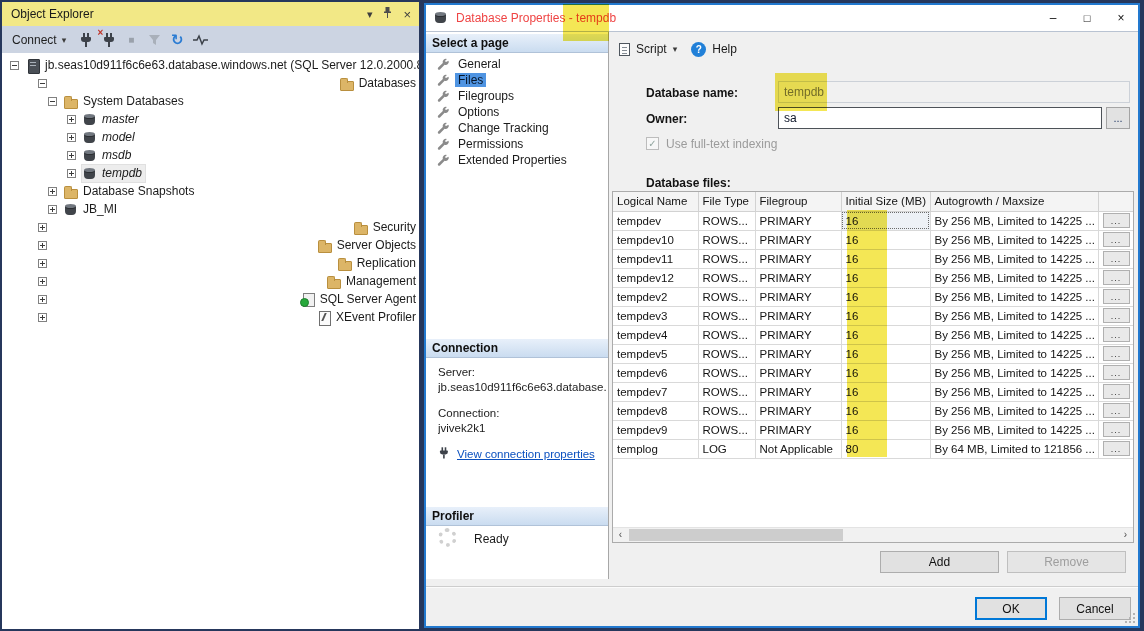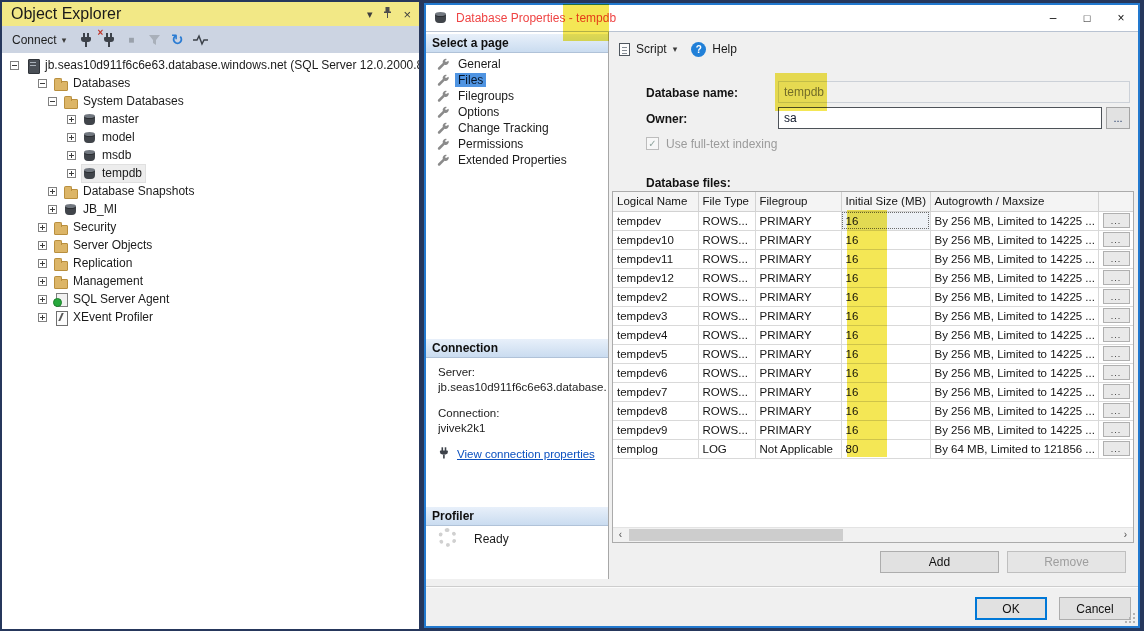--- a/index.html
+++ b/index.html
@@ -3,38 +3,38 @@
 <meta charset="utf-8">
 <style>
   * { margin:0; padding:0; box-sizing:border-box; }
   html,body { width:1144px; height:631px; }
   body { font-family:"Liberation Sans","DejaVu Sans",sans-serif; font-size:12px; color:#1b1b1b; }
   .screen { position:relative; width:1144px; height:631px; background:#26375c; overflow:hidden; }
 
   
   .oe { position:absolute; left:2px; top:2px; width:417px; height:627px; background:#fff; }
   .oe-title { height:24px; background:#f2e886; display:flex; align-items:center; padding:0 8px 0 9px; }
-  .oe-title-text { font-size:16px; color:#1a1a1a; }
+  .oe-title-text { font-size:12px; color:#1a1a1a; }
   .oe-title-icons { margin-left:auto; display:flex; align-items:center; gap:11px; color:#3d3d3d; }
   .oe-title-icons .glyph { font-size:11px; line-height:1; cursor:default; }
   .oe-toolbar { height:27px; background:#ccd4e2; display:flex; align-items:center; padding:0 8px; }
   .connect-btn { display:flex; align-items:center; gap:5px; padding:2px 6px 2px 2px; color:#1e1e1e; }
   .dd { font-size:9px; color:#3b3b3b; }
   .tbi { width:20px; height:18px; display:inline-flex; align-items:center; justify-content:center; position:relative; margin-left:3px; }
   .tbi.dis { color:#9aa1ab; font-size:10px; }
   .tbi.refresh { color:#2b7cd3; font-weight:bold; font-size:15px; }
   .plug { position:relative; width:15px; height:15px; display:inline-block; }
   .plug::before { content:""; position:absolute; left:3px; top:5px; width:10px; height:5px; background:#3d424a; border-radius:1px 1px 3px 3px; }
   .plug::after { content:""; position:absolute; left:5px; top:1px; width:2px; height:5px; background:#3d424a; box-shadow:4px 0 0 #3d424a,2px 9px 0 #3d424a; }
   .redx { position:absolute; left:-1px; top:-4px; color:#c03428; font-size:10px; font-weight:bold; }
 
   .oe-tree { padding-top:3px; overflow:hidden; white-space:nowrap; }
   .tree-row { display:flex; align-items:center; height:18px; }
-  .level-0 { padding-left:8px; } .level-1 { padding-left:36px; }
-  .level-2 { padding-left:46px; } .level-3 { padding-left:65px; }
+  .level-0 { padding-left:8px; } .level-1 { padding-left:36px;justify-content:space-between; }
+  .level-2 { padding-left:46px; } .level-3 { padding-left:65px;font-style:italic; }
   .expander { position:relative; flex:0 0 9px; width:9px; height:9px; border:1px solid #818181; background:#fff; margin-right:6px; }
   .expander::before { content:""; position:absolute; left:1px; top:3px; width:5px; height:1px; background:#3c3c3c; }
   .expander-plus .expander::after { content:""; position:absolute; left:3px; top:1px; width:1px; height:5px; background:#3c3c3c; }
   .row-inner { display:flex; align-items:center; height:17px; padding:0 3px 0 1px; }
   .selected .row-inner { background:#ededed; outline:1px solid #e0e0e0; }
   .ticon { position:relative; width:14px; height:13px; flex:0 0 14px; margin-right:5px; }
   .icon-folder::before { content:""; position:absolute; left:0; top:4px; width:12px; height:8px; background:#dcb567; border:1px solid #b98f3e; border-radius:1px; }
   .icon-folder::after { content:""; position:absolute; left:0; top:1px; width:6px; height:4px; background:#dcb567; border:1px solid #b98f3e; border-bottom:none; border-radius:2px 2px 0 0; }
   .icon-db::before, .cyl::before { content:""; position:absolute; left:1px; top:3px; width:11px; height:9px; background:#40444a; border-radius:2px 2px 4px 4px; }
   .icon-db::after, .cyl::after { content:""; position:absolute; left:1px; top:1px; width:11px; height:4px; background:#71777f; border-radius:50%; box-shadow:0 1px 0 #2c2f33; }

